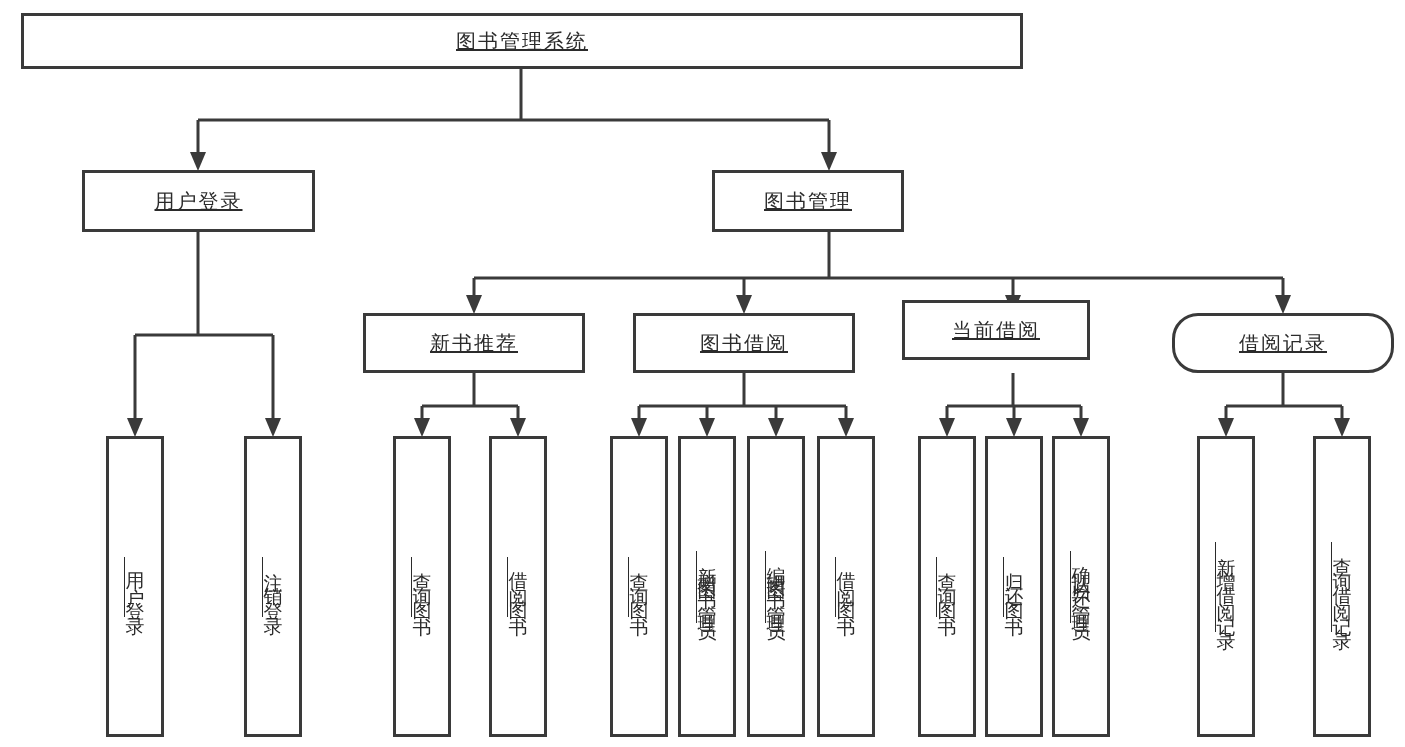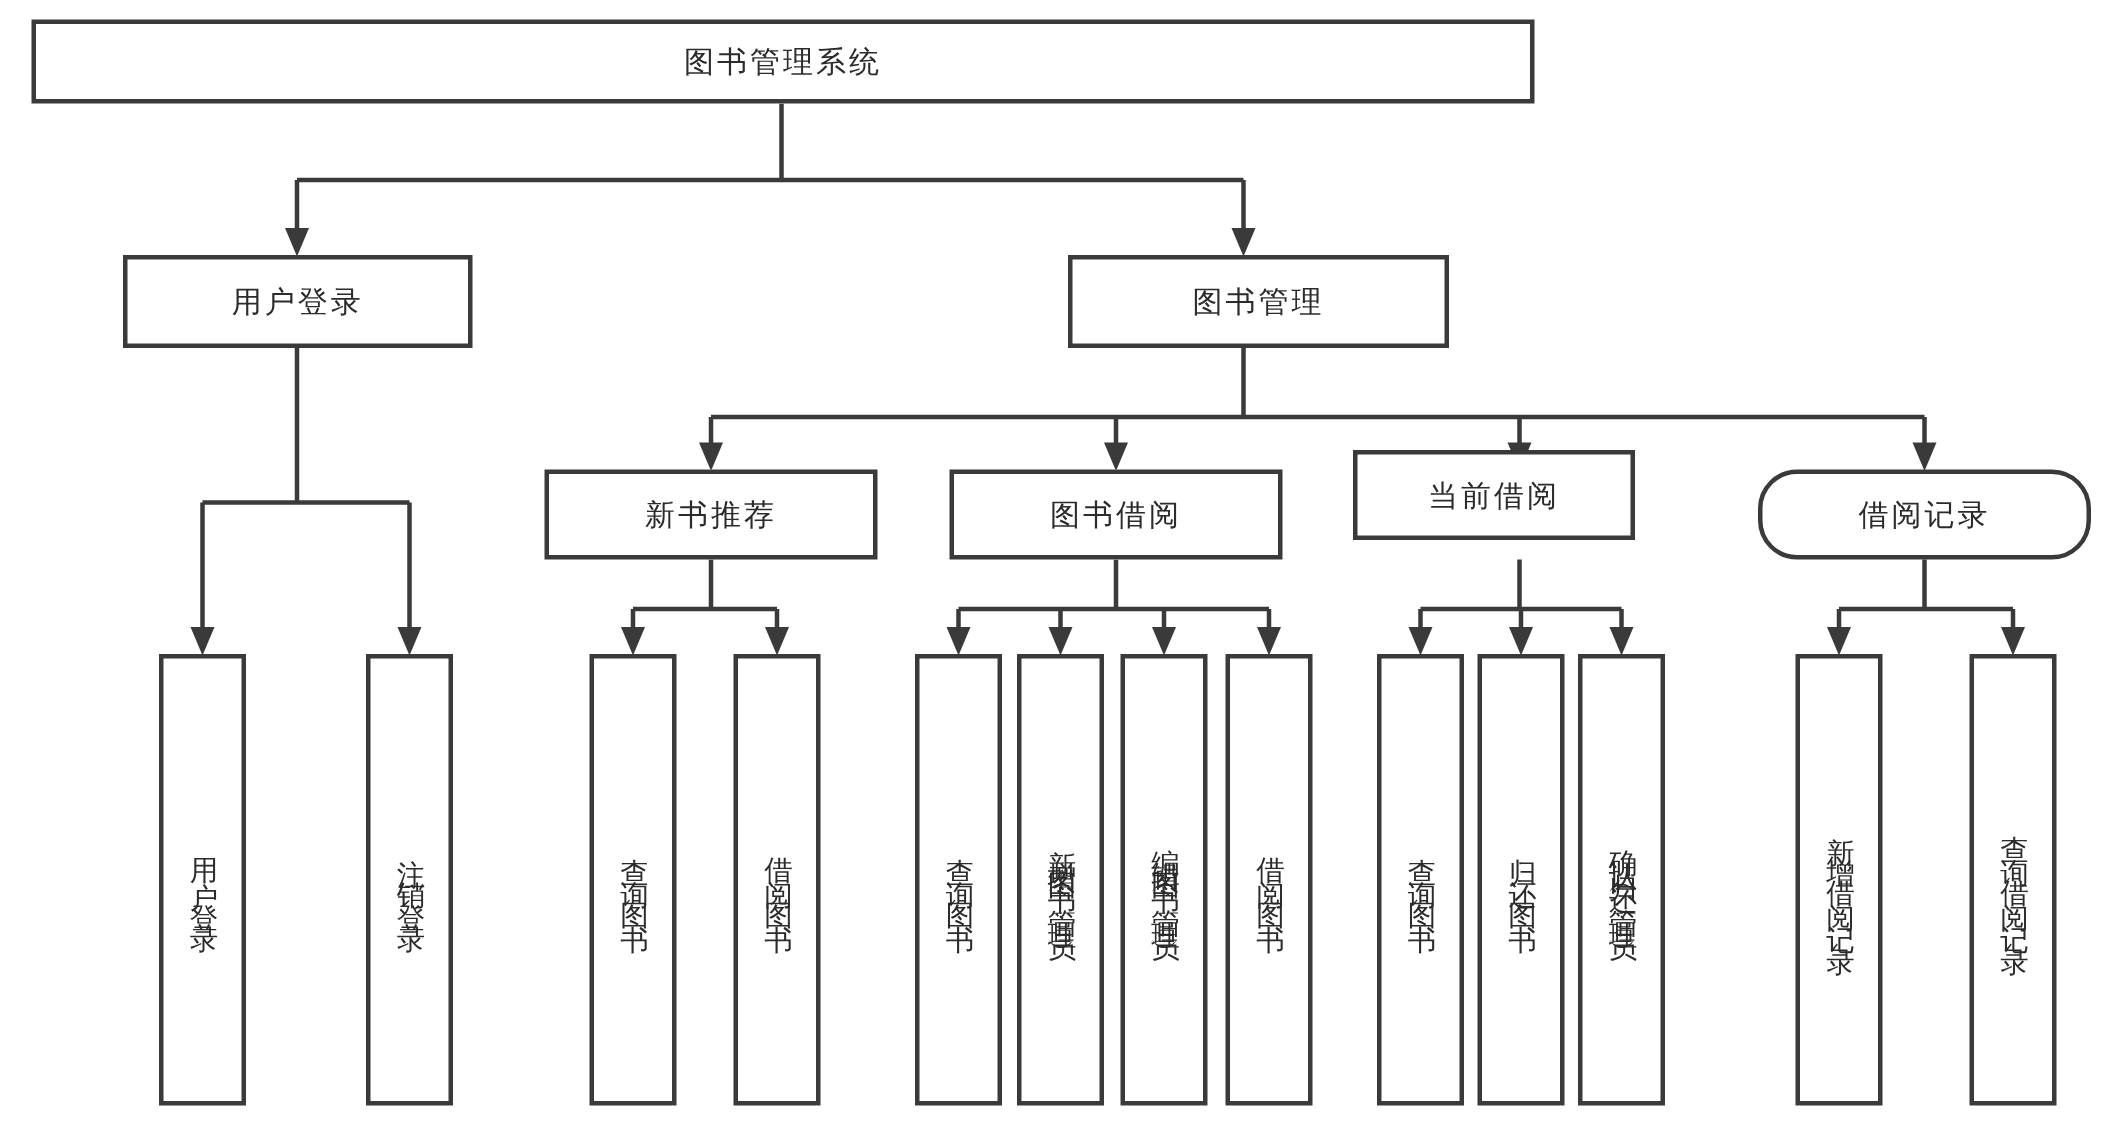--- a/index.html
+++ b/index.html
@@ -16,20 +16,21 @@
   .wires polygon { fill: #3a3a3a; stroke: none; }
   .box {
     position: absolute;
     box-sizing: border-box;
     border: 3px solid #3a3a3a;
     background: #ffffff;
     display: flex;
     align-items: center;
     justify-content: center;
     color: #2b2b2b;
+    text-decoration: underline;
   }
   .h  { font-size: 20px; letter-spacing: 2px; }
   .v  {
     writing-mode: vertical-rl;
     text-orientation: mixed;
     font-size: 19px;
     letter-spacing: 15px;
   }
   .v.tight { letter-spacing: 8px; }
   .watermark {
@@ -82,21 +83,21 @@
     </g>
   </svg>
 
   <div class="box h" style="left:21px; top:13px; width:1002px; height:56px;">
     <span>图书管理系统</span>
   </div>
 
   <div class="box h" style="left:82px; top:170px; width:233px; height:62px;">
     <span>用户登录</span>
   </div>
-  <div class="box h" style="left:712px; top:170px; width:254px; height:62px;">
+  <div class="box h" style="left:712px; top:170px; width:192px; height:62px;">
     <span>图书管理</span>
   </div>
 
   <div class="box h" style="left:633px; top:313px; width:222px; height:60px;">
     <span>图书借阅</span>
   </div>
   <div class="box h" style="left:363px; top:313px; width:222px; height:60px;">
     <span>新书推荐</span>
   </div>
   <div class="box h" style="left:902px; top:300px; width:188px; height:60px;">

